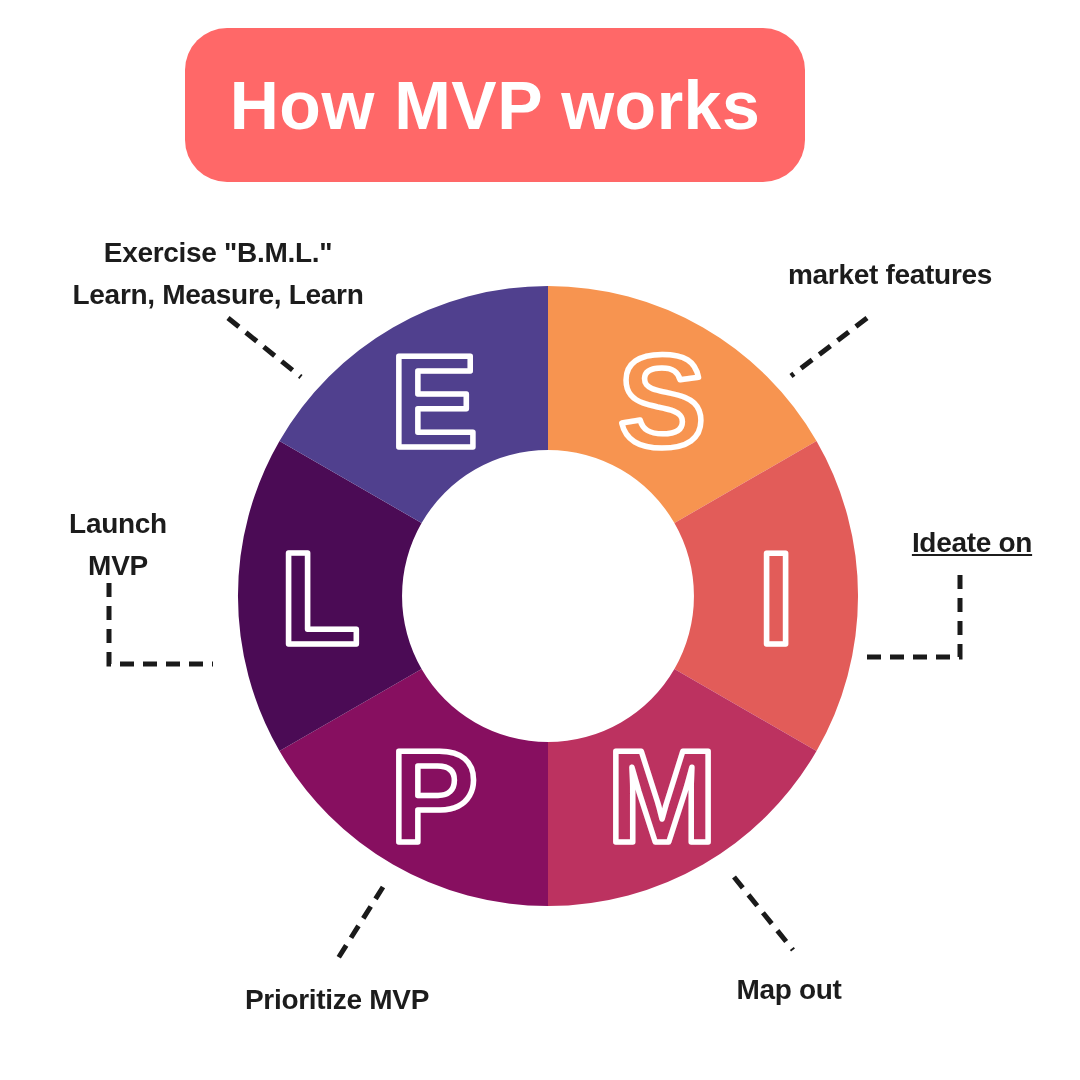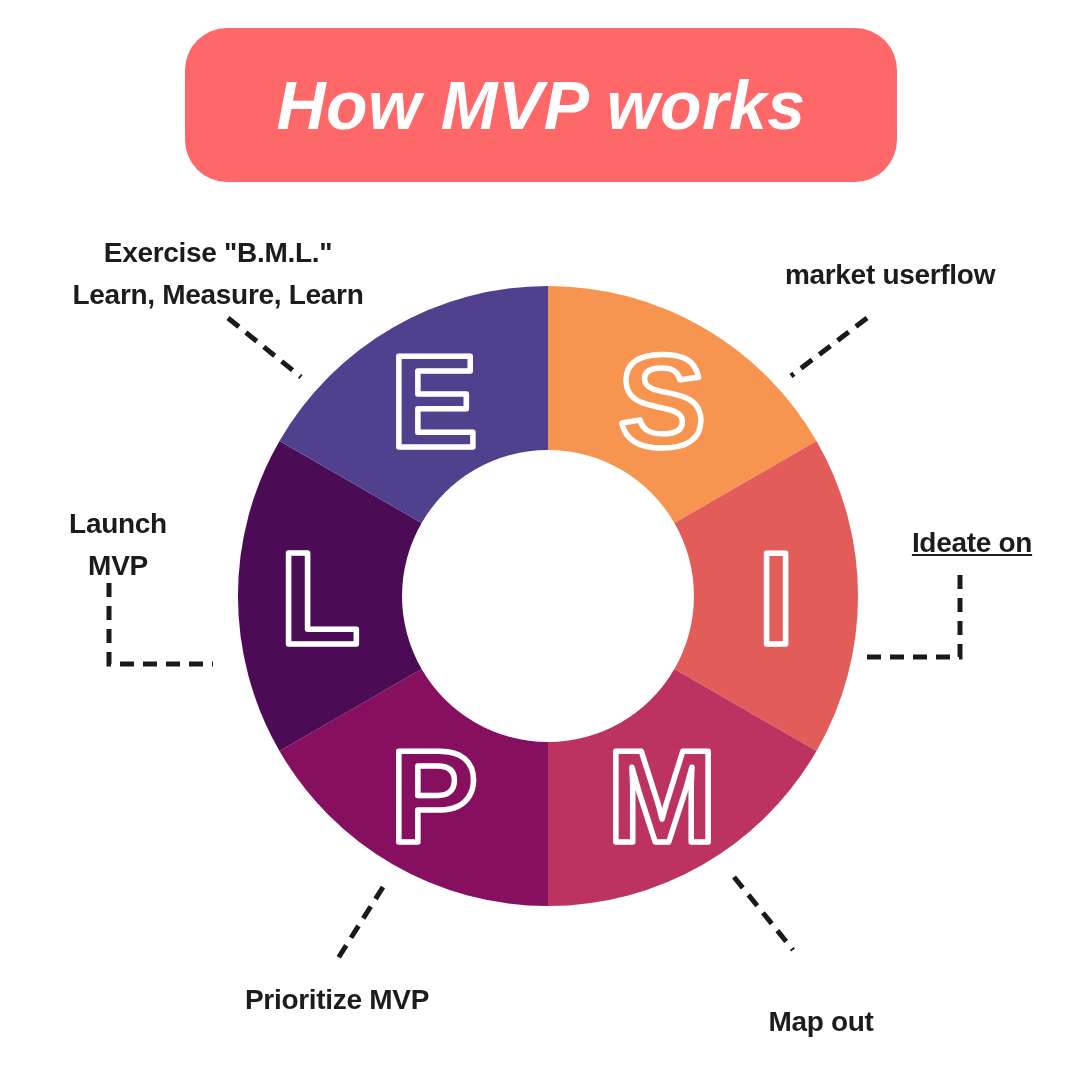--- a/index.html
+++ b/index.html
@@ -8,28 +8,27 @@
     position: relative;
     width: 1080px;
     height: 1080px;
     background: #ffffff;
     overflow: hidden;
   }
   .title-banner {
     position: absolute;
     left: 185px;
     top: 28px;
-    width: 712px;
+    width: 620px;
     height: 154px;
     border-radius: 42px;
     background: #FF6868;
     display: flex;
     align-items: center;
     justify-content: center;
-    font-style: italic;
   }
   .title-banner span {
     color: #ffffff;
     font-size: 68px;
     font-weight: bold;
     letter-spacing: 0.5px;
   }
   .donut-svg {
     position: absolute;
     left: 0;
@@ -59,21 +58,21 @@
     text-align: center;
     color: #1c1c1c;
     font-size: 28px;
     font-weight: bold;
     letter-spacing: -0.3px;
     line-height: 42px;
     white-space: nowrap;
   }
   .label-s { left: 890px; top: 275px; }
   .label-i { left: 972px; top: 543px; text-decoration: underline; }
-  .label-m { left: 789px; top: 1022px; margin-left: 32px; }
+  .label-m { left: 789px; top: 990px; }
   .label-p { left: 302px; top: 1000px; margin-left: 35px; }
   .label-l { left: 118px; top: 545px; }
   .label-e { left: 218px; top: 274px; }
 </style>
 </head>
 <body>
 
 <div class="canvas">
 
   <div class="title-banner">
@@ -98,21 +97,21 @@
 
     <polyline class="connector" points="867,318 791,376"></polyline>
     <polyline class="connector" points="960,575 960,657 865,657"></polyline>
     <polyline class="connector" points="734,877 793,950"></polyline>
     <polyline class="connector" points="383,887 337,960"></polyline>
     <polyline class="connector" points="109,583 109,664 213,664"></polyline>
     <polyline class="connector" points="228,318 301,377"></polyline>
   </svg>
 
   <div class="side-label label-s">
-    <div>market userflow</div>
+    <div>market features</div>
   </div>
 
   <div class="side-label label-i">
     <div>Ideate on</div>
   </div>
 
   <div class="side-label label-m">
     <div>Map out</div>
   </div>
 

